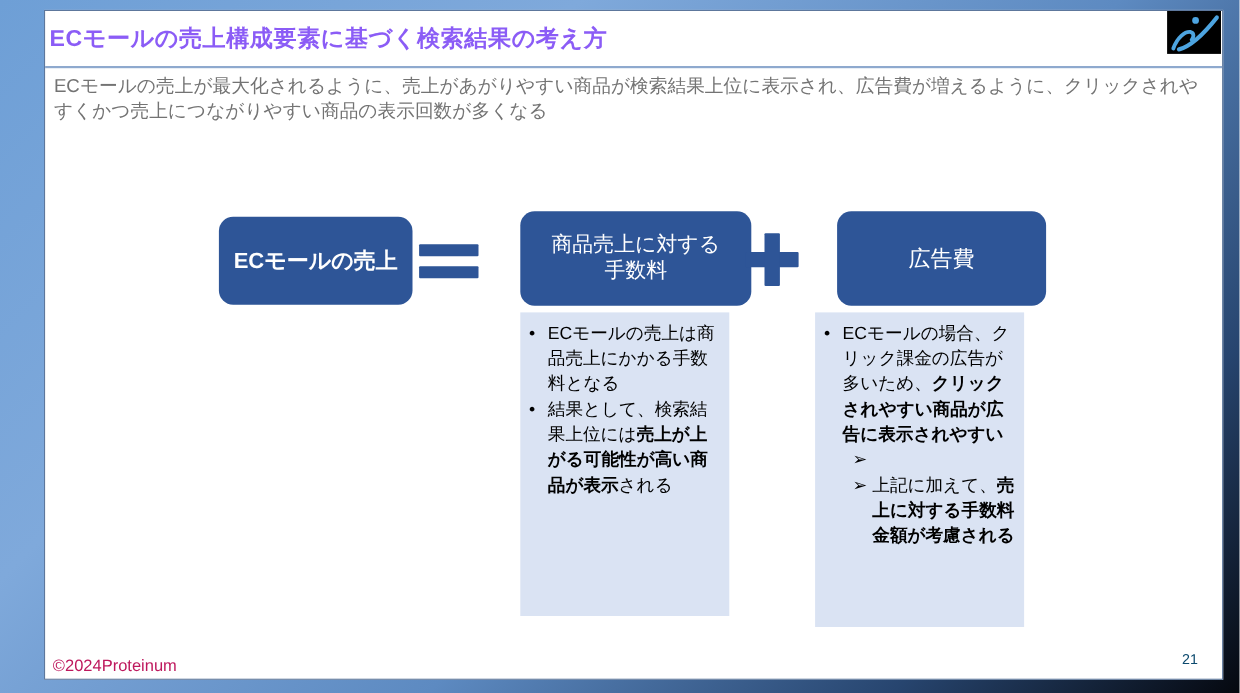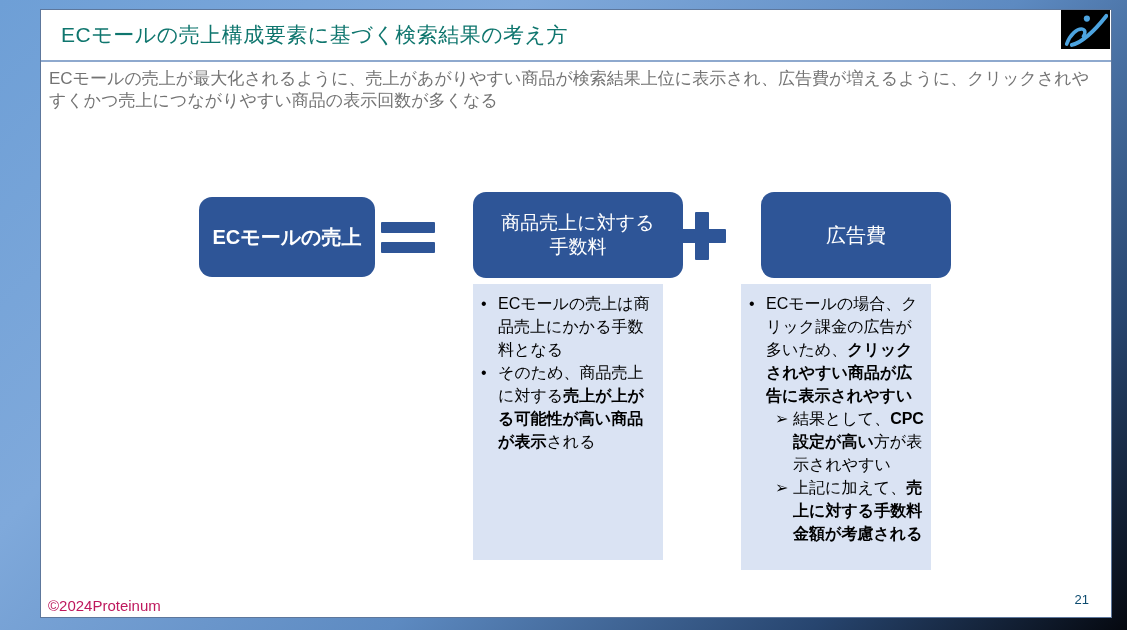--- a/index.html
+++ b/index.html
@@ -20,22 +20,22 @@
     border: 1px solid #5d779c;
   }
 
   
   .slide-header {
     position: absolute; left: 0; top: 0;
     width: 100%; height: 52px;
     border-bottom: 2px solid #8ea9ce;
   }
   .slide-title {
-    position: absolute; left: 20px; top: 11px;
-    font-size: 21px; font-weight: 400; color: #0f766e;
+    position: absolute; left: 4px; top: 11px;
+    font-size: 21px; font-weight: 700; color: #8b5cf6;
     letter-spacing: 0.5px; white-space: nowrap;
   }
   .logo-box {
     position: absolute; right: 1px; top: 0;
     width: 49px; height: 39px;
     background: #000000;
     display: flex; align-items: center; justify-content: center;
   }
   .logo-box svg { width: 44px; height: 34px; }
 
@@ -135,32 +135,31 @@
 
     <div class="eq-box box-ad">広告費</div>
 
     <div class="note-panel panel-fee">
       <div class="note-item">
         <span class="note-marker">•</span>
         <span class="note-text"><span>ECモールの売上は商品売上にかかる手数料となる</span><b class="bseg"></b><span></span></span>
       </div>
       <div class="note-item">
         <span class="note-marker">•</span>
-        <span class="note-text"><span>そのため、商品売上に対する</span><b class="bseg">売上が上がる可能性が高い商品が表示</b><span>される</span></span>
+        <span class="note-text"><span>結果として、検索結果上位には</span><b class="bseg">売上が上がる可能性が高い商品が表示</b><span>される</span></span>
       </div>
     </div>
 
     <div class="note-panel panel-ad">
       <div class="note-item">
         <span class="note-marker">•</span>
         <span class="note-text"><span>ECモールの場合、クリック課金の広告が多いため、</span><b class="bseg">クリックされやすい商品が広告に表示されやすい</b><span></span></span>
       </div>
       <div class="note-item sub">
         <span class="note-marker">➢</span>
-        <span class="note-text"><span>結果として、</span><b class="bseg">CPC設定が高い</b><span>方が表示されやすい</span></span>
       </div>
       <div class="note-item sub">
         <span class="note-marker">➢</span>
         <span class="note-text"><span>上記に加えて、</span><b class="bseg">売上に対する手数料金額が考慮される</b><span></span></span>
       </div>
     </div>
 
     <div class="copyright">©2024Proteinum</div>
     <div class="page-number">21</div>
 

